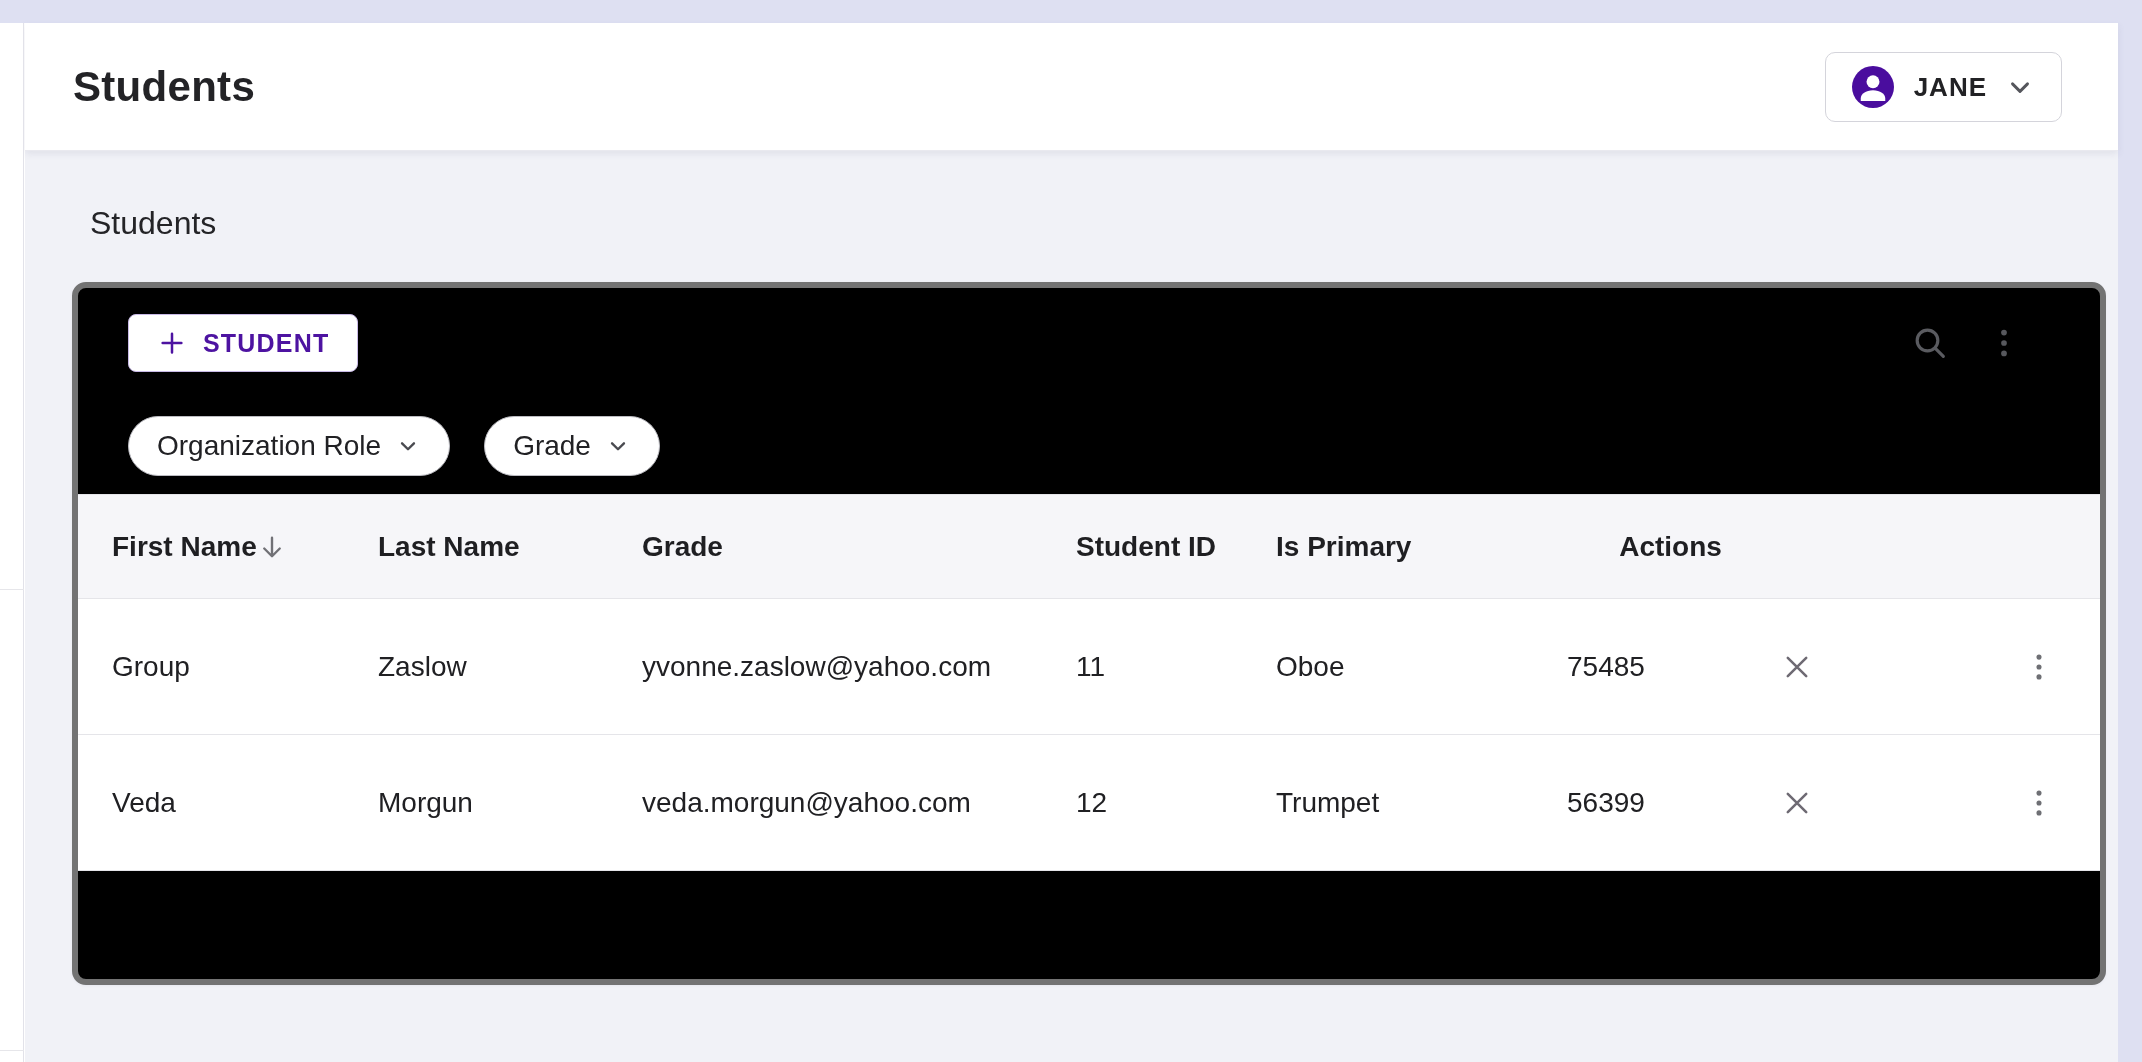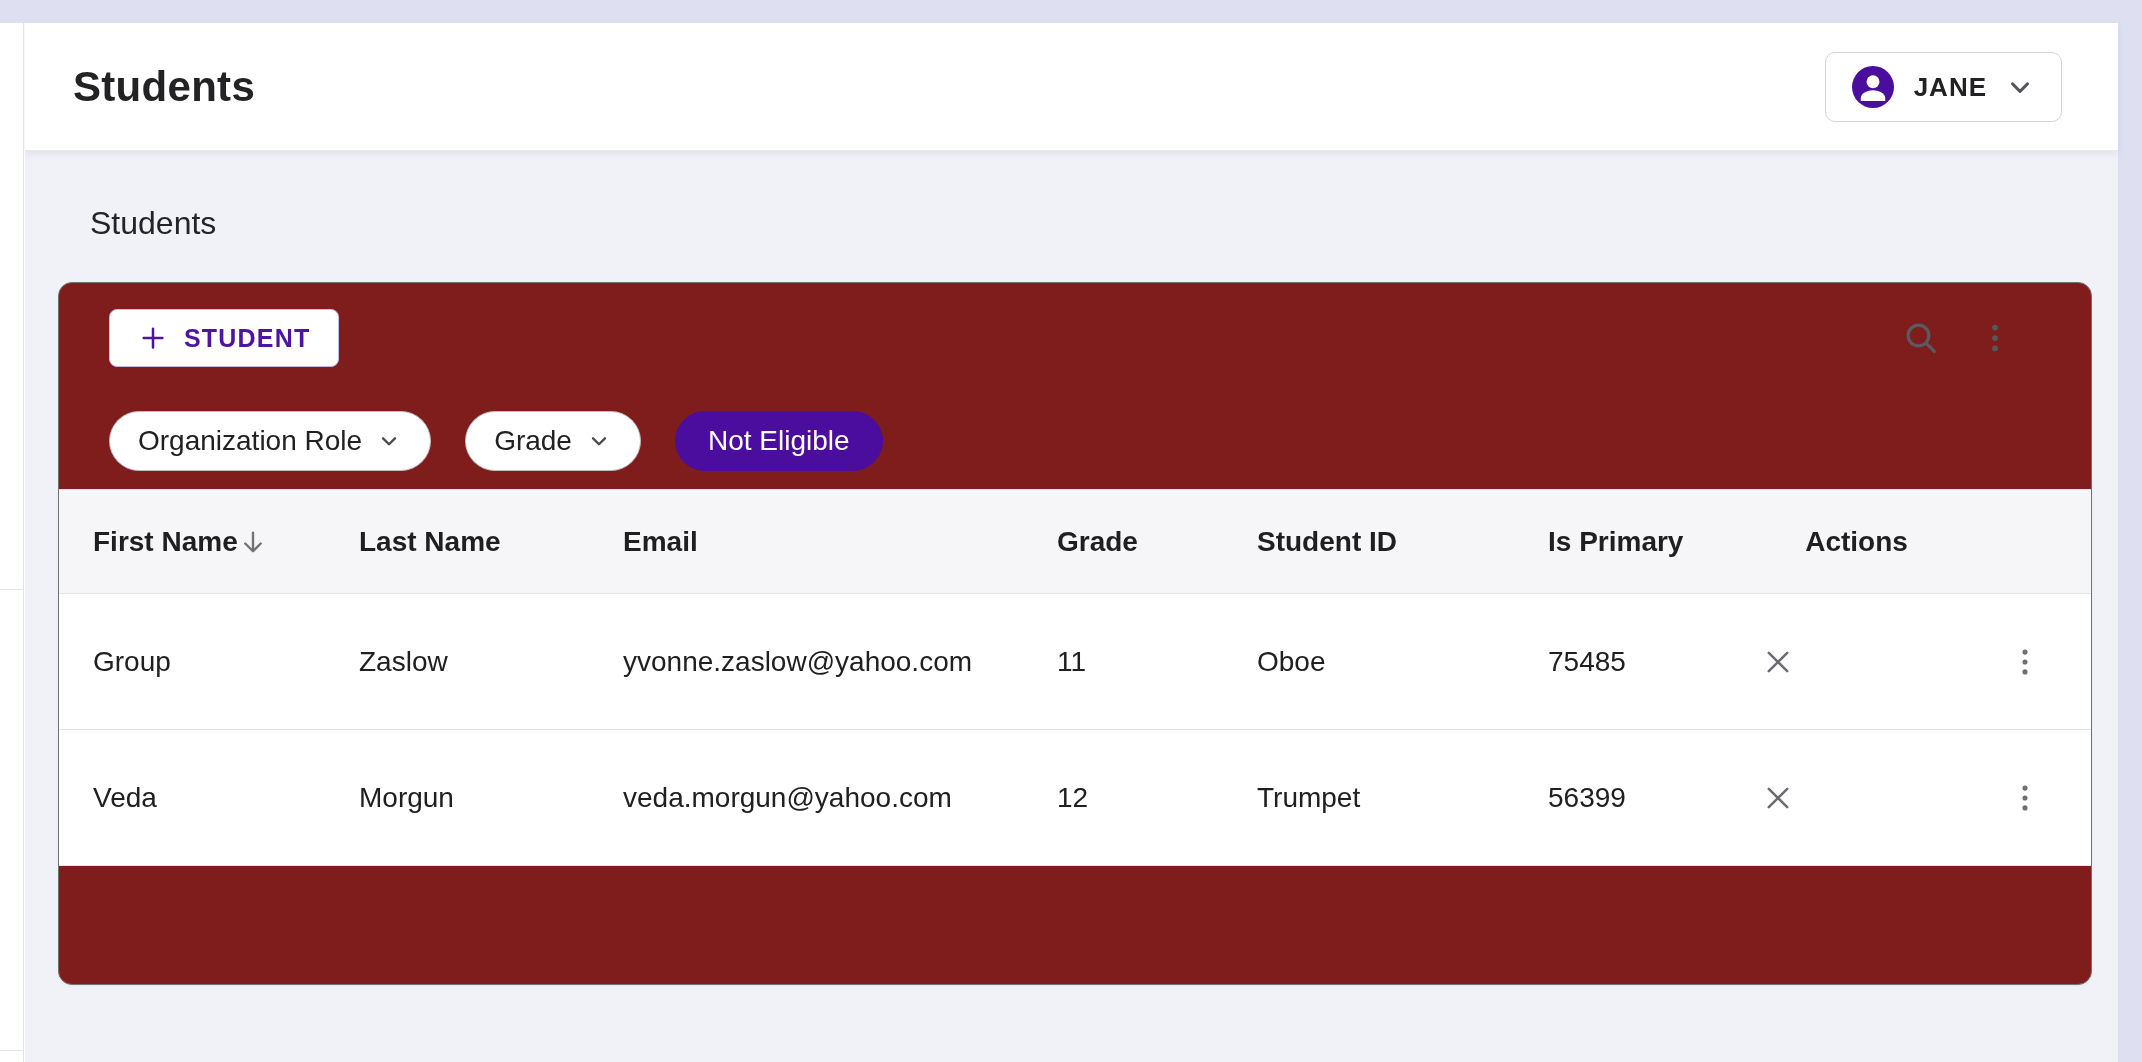--- a/index.html
+++ b/index.html
@@ -20,22 +20,22 @@
               display:flex; align-items:center; padding:0 26px; cursor:pointer; }
   .avatar { width:42px; height:42px; border-radius:50%; background:#4a0d9e; display:flex; align-items:center; justify-content:center; overflow:hidden; }
   .user-name { margin-left:20px; font-size:26px; font-weight:700; letter-spacing:1px; color:#222225; }
   .user-btn svg.chev { margin-left:18px; }
 
   
   .content { position:absolute; left:25px; top:151px; width:2093px; height:911px; background:#f1f2f7; }
   .section-title { position:absolute; left:65px; top:54px; font-size:32px; font-weight:400; color:#242427; }
 
   
-  .card { position:absolute; left:33px; top:131px; width:2034px; height:703px; background:#7f1d1d;
-          border:1px solid #737373; border-radius:14px; box-shadow:0 1px 3px rgba(50,50,90,0.05); }
+  .card { position:absolute; left:47px; top:131px; width:2034px; height:703px; background:#000000;
+          border:6px solid #737373; border-radius:14px; box-shadow:0 1px 3px rgba(50,50,90,0.05); }
 
   .toolbar { position:absolute; left:50px; right:72px; top:26px; height:58px; display:flex; align-items:center; justify-content:space-between; }
   .add-btn { height:58px; display:flex; align-items:center; gap:16px; padding:0 28px;
              background:#fff; border:1px solid #c8b9e6; border-radius:8px; color:#4d13a1;
              font-size:25px; font-weight:600; letter-spacing:1.2px; cursor:pointer; font-family:inherit; }
   .tool-icons { display:flex; align-items:center; gap:26px; }
   .icon-btn { width:48px; height:48px; border:none; background:transparent; display:flex; align-items:center; justify-content:center; cursor:pointer; }
 
   .filters { position:absolute; left:50px; top:128px; height:60px; display:flex; align-items:center; gap:34px; }
   .chip { height:60px; display:flex; align-items:center; gap:14px; padding:0 28px;
@@ -125,36 +125,32 @@
         <svg width="26" height="26" viewBox="0 0 24 24" fill="none" stroke="#4a4b50" stroke-width="2.2" stroke-linecap="round" stroke-linejoin="round">
             <path d="M6.5 9.5l5.5 5.5 5.5-5.5"></path>
           </svg>
       </button>
       <button class="chip">
         <span>Grade</span>
         <svg width="26" height="26" viewBox="0 0 24 24" fill="none" stroke="#4a4b50" stroke-width="2.2" stroke-linecap="round" stroke-linejoin="round">
             <path d="M6.5 9.5l5.5 5.5 5.5-5.5"></path>
           </svg>
       </button>
-      <button class="chip active">
-        <span>Not Eligible</span>
-      </button>
     </div>
 
     <div class="table">
 
       <div class="trow thead">
         <div class="th-first">
           <span>First Name</span>
           <svg width="30" height="30" viewBox="0 0 24 24" fill="none" stroke="#717176" stroke-width="1.9" stroke-linecap="round" stroke-linejoin="round">
               <path d="M12 4.5v14.5M5.8 13.2L12 19.4l6.2-6.2"></path>
             </svg>
         </div>
         <div>Last Name</div>
-        <div>Email</div>
         <div>Grade</div>
         <div>Student ID</div>
         <div>Is Primary</div>
         <div class="th-actions">Actions</div>
       </div>
 
       <div class="trow tbody-row">
         <div>Group</div>
         <div>Zaslow</div>
         <div>yvonne.zaslow@yahoo.com</div>

